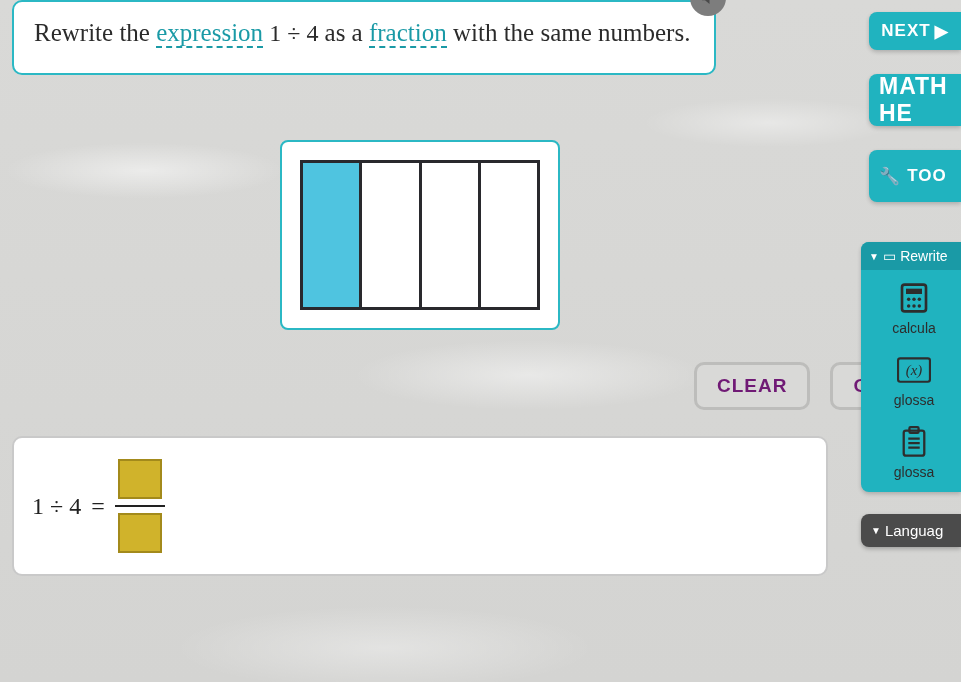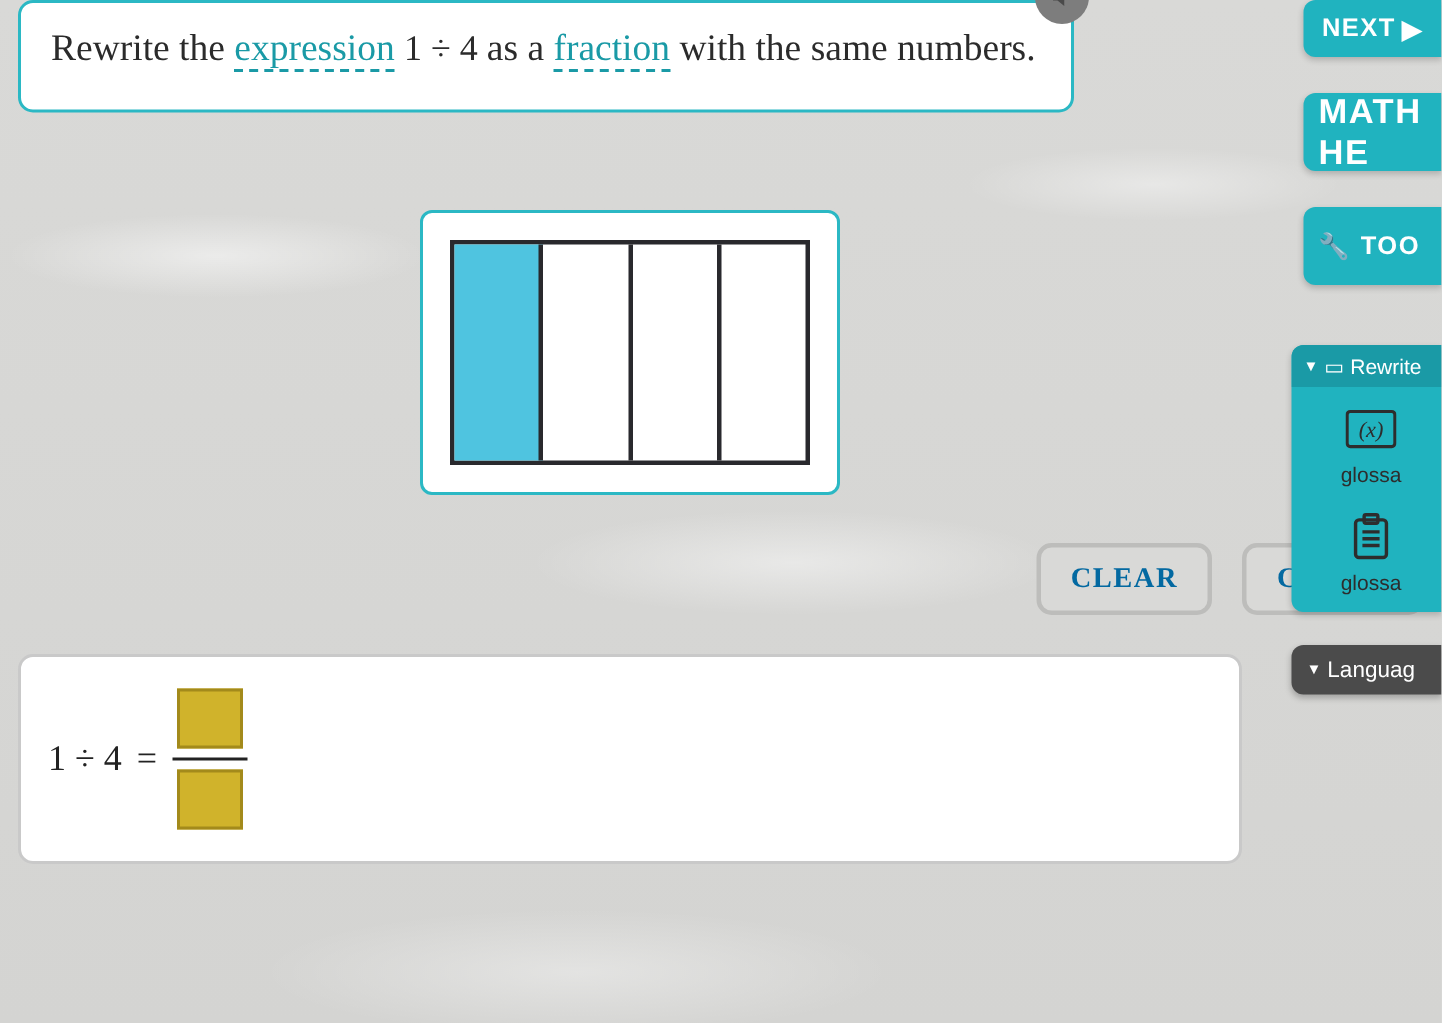--- a/index.html
+++ b/index.html
@@ -83,22 +83,22 @@
     position: absolute;
     right: 12px;
     top: 362px;
     display: flex;
     gap: 20px;
   }
   .act-btn {
     background: #d9d9d7;
     border: 3px solid #bdbdbb;
     border-radius: 10px;
-    color: #0369a1;
-    font-family: Liberation Serif, serif;
+    color: #701a75;
+    font-family: Liberation Sans, sans-serif;
     font-weight: bold;
     font-size: 19px;
     letter-spacing: 1px;
     padding: 10px 20px;
     cursor: pointer;
   }
 
   .answer-card {
     position: absolute;
     left: 12px;
@@ -154,21 +154,21 @@
     font-weight: bold;
     letter-spacing: 1px;
     display: flex;
     align-items: center;
     justify-content: center;
     border-radius: 8px 0 0 8px;
     margin-left: 8px;
     cursor: pointer;
     box-shadow: 0 2px 4px rgba(0,0,0,0.2);
   }
-  .next-btn { height: 38px; font-size: 17px; margin-top: 0; gap:4px;}
+  .next-btn { height: 38px; font-size: 17px; margin-top: 12px; gap:4px;}
   .mathhelp-btn { height: 52px; font-size: 23px; margin-top: 24px; padding-left:10px; justify-content:flex-start;}
   .tools-btn { height: 52px; font-size: 17px; margin-top: 24px; gap:6px; padding-left:10px; justify-content:flex-start;}
 
   .ref-panel {
     margin-top: 40px;
     margin-left: 0;
     background: #20b3bf;
     border-radius: 8px 0 0 8px;
     box-shadow: 0 2px 4px rgba(0,0,0,0.2);
     overflow: hidden;
@@ -296,20 +296,33 @@
     <span>TOO</span>
   </div>
 
   <div class="ref-panel">
     <div class="ref-head">
       <span class="tri">▼</span>
       <span>▭</span>
       <span>Rewrite</span>
     </div>
     <div class="ref-body">
+      <div class="ref-item">
+        <svg class="ref-icon" viewBox="0 0 24 24">
+          <rect x="3" y="2" width="18" height="20" rx="2" fill="none" stroke="#2d2d2d" stroke-width="2"></rect>
+          <rect x="6" y="5" width="12" height="4" fill="#2d2d2d"></rect>
+          <circle cx="8" cy="13" r="1.3" fill="#2d2d2d"></circle>
+            <circle cx="12" cy="13" r="1.3" fill="#2d2d2d"></circle>
+            <circle cx="16" cy="13" r="1.3" fill="#2d2d2d"></circle>
+          <circle cx="8" cy="18" r="1.3" fill="#2d2d2d"></circle>
+            <circle cx="12" cy="18" r="1.3" fill="#2d2d2d"></circle>
+            <circle cx="16" cy="18" r="1.3" fill="#2d2d2d"></circle>
+        </svg>
+        <span>calcula</span>
+      </div>
       <div class="ref-item">
         <svg class="ref-icon" viewBox="0 0 32 24">
           <rect x="1" y="1" width="30" height="22" rx="2" fill="none" stroke="#2d2d2d" stroke-width="2"></rect>
           <text x="16" y="17" text-anchor="middle" font-style="italic" font-family="serif" font-size="14" fill="#2d2d2d">(x)</text>
         </svg>
         <span>glossa</span>
       </div>
       <div class="ref-item">
         <svg class="ref-icon" viewBox="0 0 24 28">
           <rect x="3" y="4" width="18" height="22" rx="2" fill="none" stroke="#2d2d2d" stroke-width="2"></rect>

